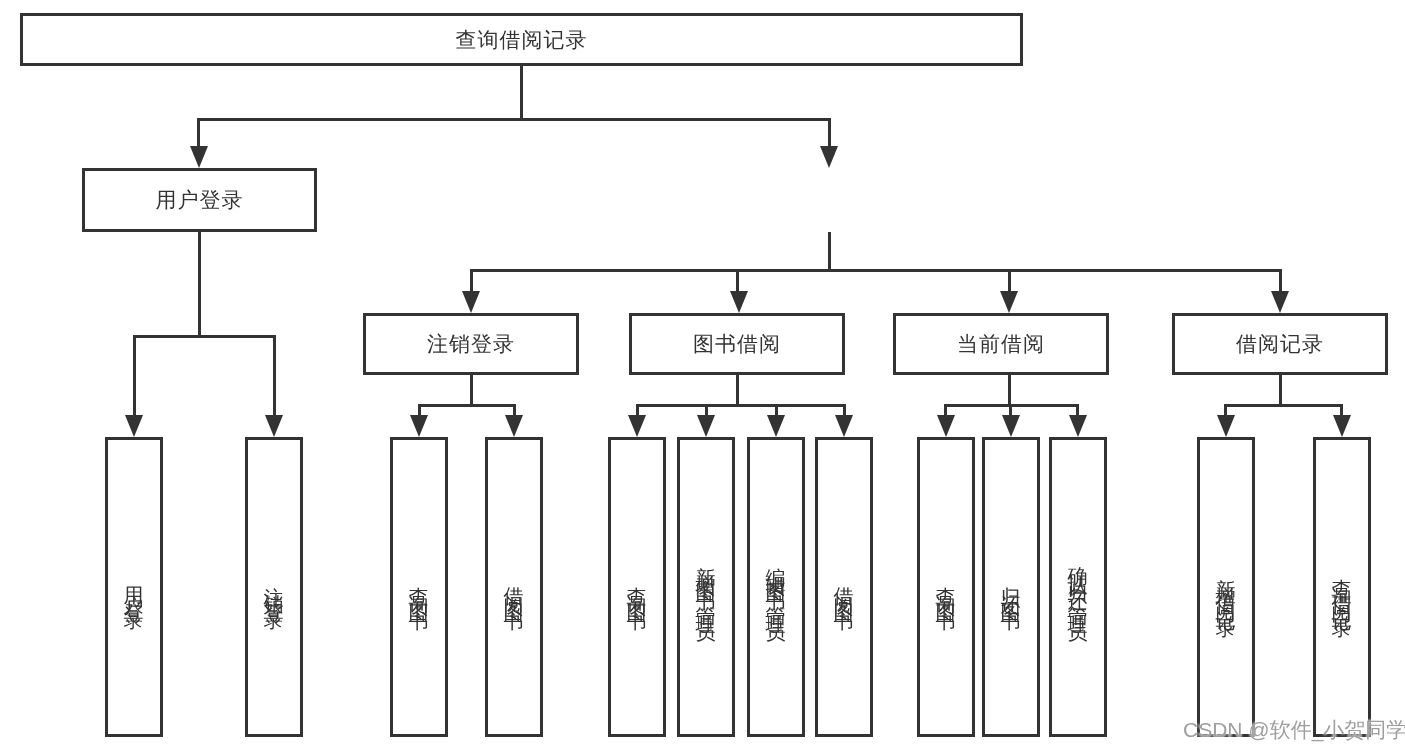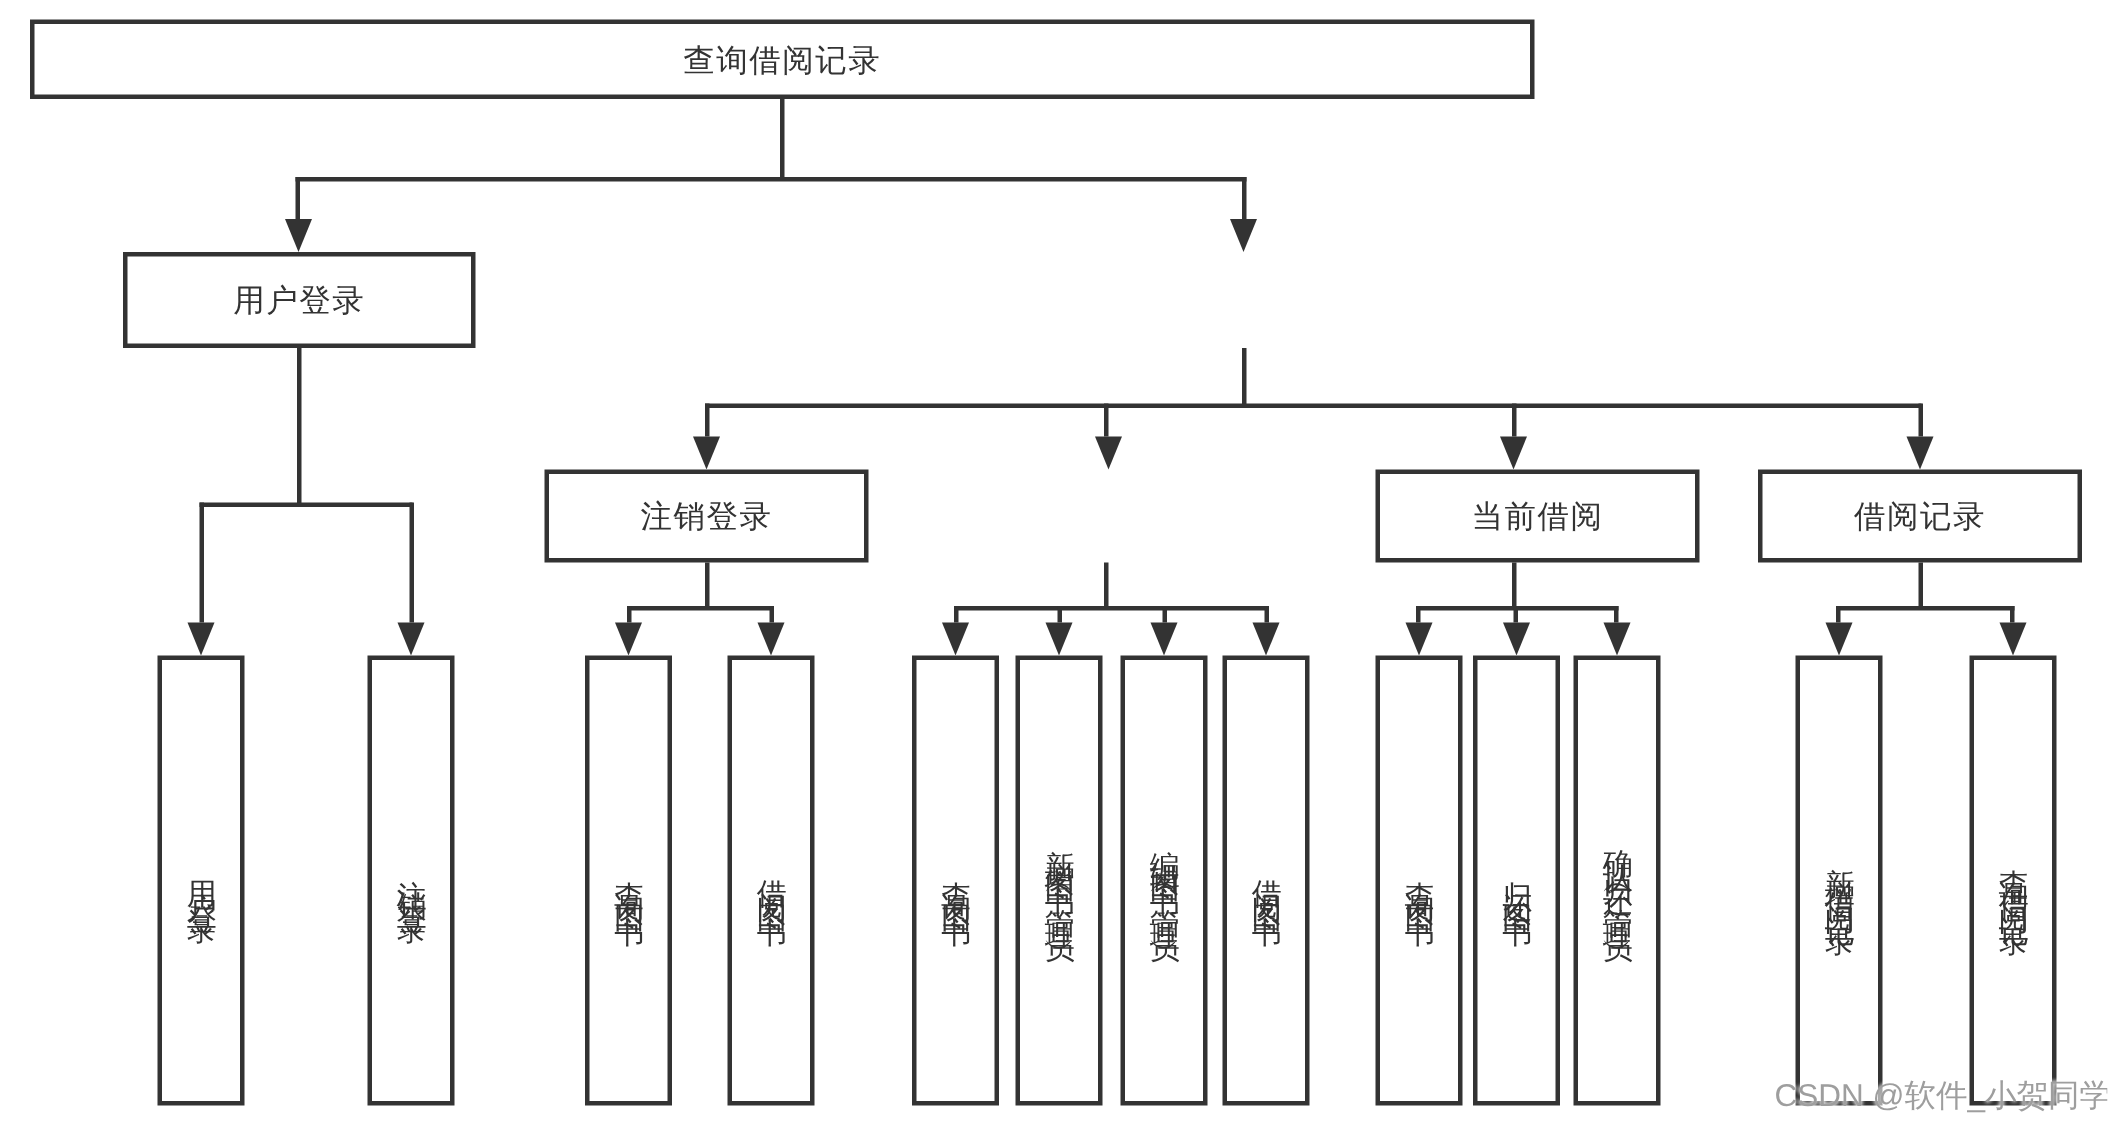--- a/index.html
+++ b/index.html
@@ -66,21 +66,24 @@
   <div class="vl" style="left:736px;top:269px;height:22px"></div>
   <div class="arrow" style="left:730px;top:291px"></div>
   <div class="vl" style="left:1008px;top:269px;height:22px"></div>
   <div class="arrow" style="left:1000px;top:291px"></div>
   <div class="vl" style="left:1279px;top:269px;height:22px"></div>
   <div class="arrow" style="left:1271px;top:291px"></div>
 
   <div class="box lvl3" style="left:363px">
     <span class="label">注销登录</span>
   </div>
-  <div class="box lvl3" style="left:917px">
+  <div class="box lvl3" style="left:629px">
+    <span class="label">图书借阅</span>
+  </div>
+  <div class="box lvl3" style="left:893px">
     <span class="label">当前借阅</span>
   </div>
   <div class="box lvl3" style="left:1172px">
     <span class="label">借阅记录</span>
   </div>
 
   <div class="vl" style="left:470px;top:375px;height:31px"></div>
   <div class="hl" style="left:418px;top:404px;width:97px"></div>
   <div class="vl" style="left:418px;top:404px;height:11px"></div>
   <div class="arrow" style="left:410px;top:415px"></div>

